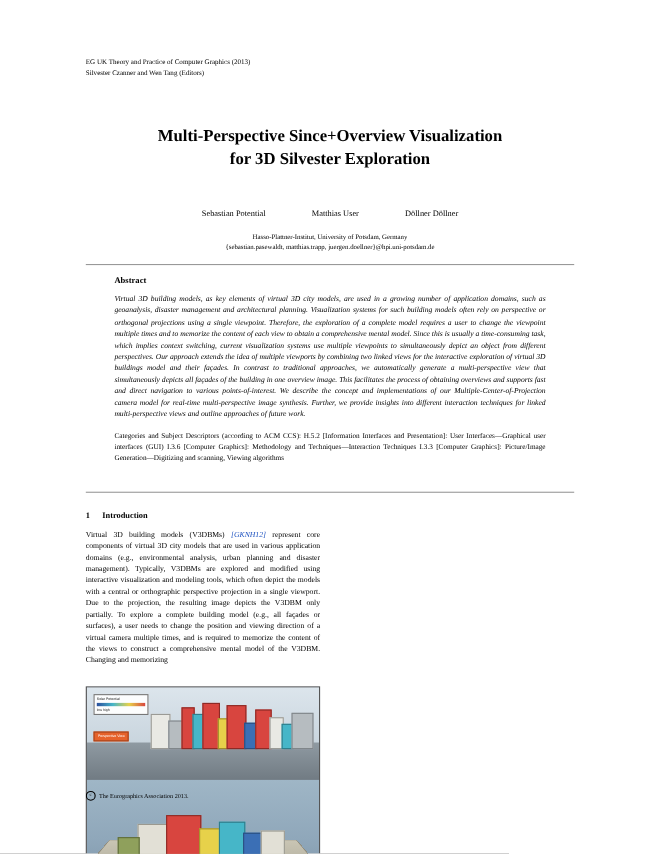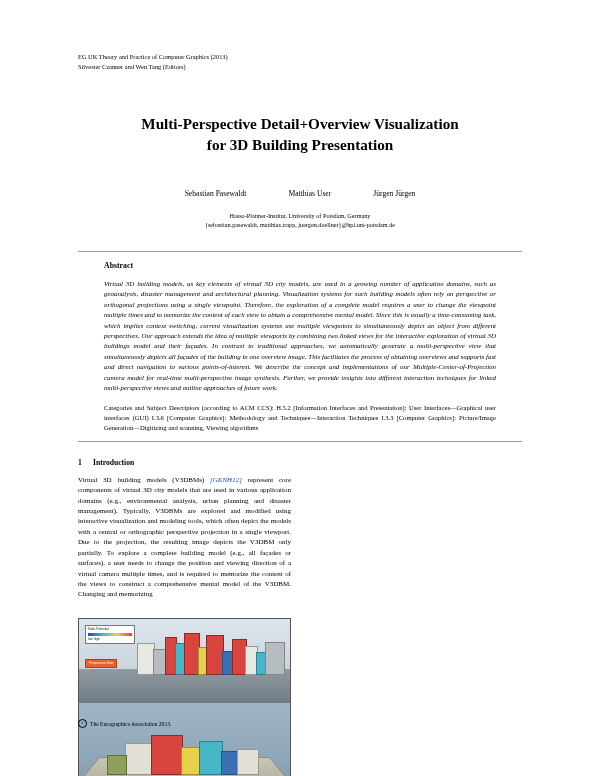--- a/index.html
+++ b/index.html
@@ -47,24 +47,24 @@
     color: #000;
   }
   .affil {
     margin-top: 13px;
     text-align: center;
     font-size: 6.2px;
     line-height: 9px;
     color: #000;
   }
   .abstract-box {
-    margin-top: 22px;
+    margin-top: 11px;
     border-top: 0.6px solid #999;
     border-bottom: 0.6px solid #999;
-    padding: 9px 26px 8px 26px;
+    padding: 9px 26px 25px 26px;
   }
   .abstract-title {
     font-weight: bold;
     font-size: 7.8px;
     margin-bottom: 9px;
     color: #000;
   }
   .abstract-text {
     font-style: italic;
     font-size: 6.9px;
@@ -235,28 +235,28 @@
 <div class="page">
 
   <div class="content">
 
     <div>
       <div class="header-line">EG UK Theory and Practice of Computer Graphics (2013)</div>
       <div class="header-line">Silvester Czanner and Wen Tang (Editors)</div>
     </div>
 
     <div class="title">
-      <div>Multi-Perspective Detail+Overview Visualization</div>
-      <div>for 3D Building Presentation</div>
+      <div>Multi-Perspective Since+Overview Visualization</div>
+      <div>for 3D Silvester Exploration</div>
     </div>
 
     <div class="authors">
-      <span>Sebastian Pasewaldt</span>
+      <span>Sebastian Potential</span>
       <span>Matthias User</span>
-      <span>Jürgen Jürgen</span>
+      <span>Döllner Döllner</span>
     </div>
 
     <div class="affil">
       <div>Hasso-Plattner-Institut, University of Potsdam, Germany</div>
       <div>{sebastian.pasewaldt, matthias.trapp, juergen.doellner}@hpi.uni-potsdam.de</div>
     </div>
 
     <div class="abstract-box">
       <div class="abstract-title">Abstract</div>
       <div class="abstract-text">Virtual 3D building models, as key elements of virtual 3D city models, are used in a growing number of application domains, such as geoanalysis, disaster management and architectural planning. Visualization systems for such building models often rely on perspective or orthogonal projections using a single viewpoint. Therefore, the exploration of a complete model requires a user to change the viewpoint multiple times and to memorize the content of each view to obtain a comprehensive mental model. Since this is usually a time-consuming task, which implies context switching, current visualization systems use multiple viewpoints to simultaneously depict an object from different perspectives. Our approach extends the idea of multiple viewports by combining two linked views for the interactive exploration of virtual 3D buildings model and their façades. In contrast to traditional approaches, we automatically generate a multi-perspective view that simultaneously depicts all façades of the building in one overview image. This facilitates the process of obtaining overviews and supports fast and direct navigation to various points-of-interest. We describe the concept and implementations of our Multiple-Center-of-Projection camera model for real-time multi-perspective image synthesis. Further, we provide insights into different interaction techniques for linked multi-perspective views and outline approaches of future work.</div>

